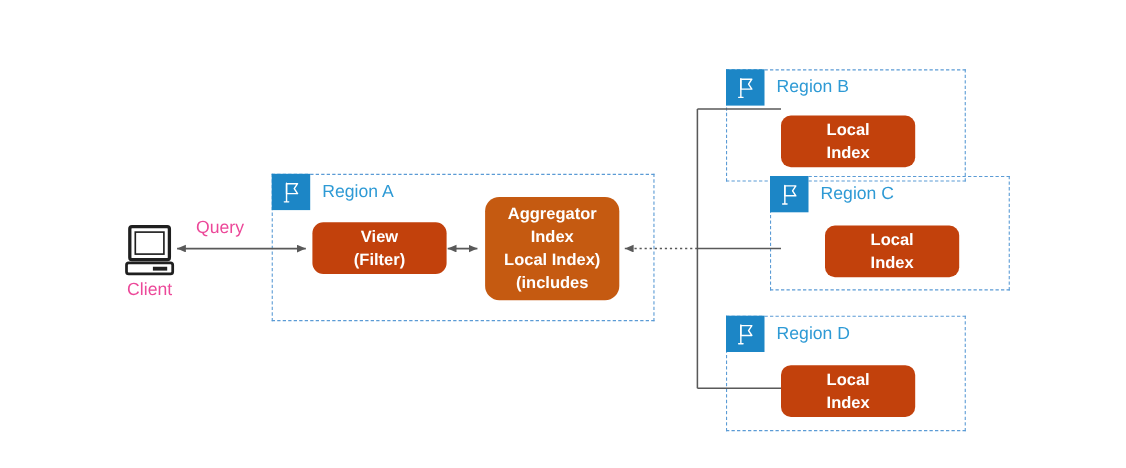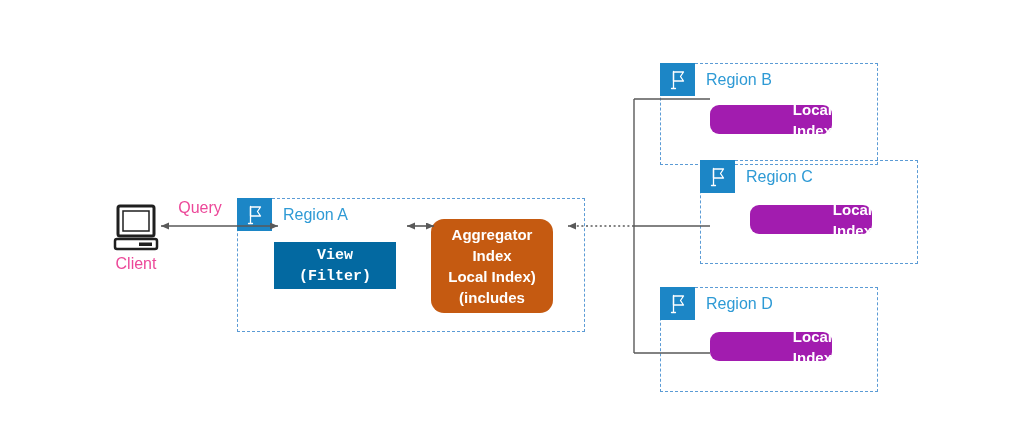--- a/index.html
+++ b/index.html
@@ -40,23 +40,23 @@
     position: absolute;
     color: #ffffff;
     font-size: 15px;
     font-weight: 700;
     text-align: center;
     display: flex;
     flex-direction: column;
     justify-content: center;
     line-height: 21px;
   }
-  .node-view       { left: 36px;  top: 43px; width: 122px; height: 47px; background: #0369a1; border-radius: 0; font-family: Liberation Mono, monospace; }
+  .node-view       { left: 36px;  top: 43px; width: 122px; height: 47px; background: #c2410c; border-radius: 10px; }
   .node-aggregator { left: 193px; top: 20px; width: 122px; height: 94px; background: #C55A11; border-radius: 13px; }
-  .node-local      { width: 122px; height: 29px; background: #a21caf; border-radius: 9px; align-items: flex-end; }
+  .node-local      { width: 122px; height: 47px; background: #c2410c; border-radius: 9px; }
 
   
   #client-label, #query-label {
     position: absolute;
     font-size: 16px;
     color: #ec4899;
     text-align: center;
     white-space: nowrap;
   }
   #client-label { left: 104px; top: 255px; width: 64px; }
@@ -77,21 +77,21 @@
   <svg class="abs" style="left:112px; top:202px;" width="48" height="50" viewBox="0 0 48 50" aria-hidden="true">
     <rect x="6" y="4" width="36" height="30" rx="2" fill="#ffffff" stroke="#1f1f1f" stroke-width="3"></rect>
     <rect x="11" y="9" width="26" height="20" fill="#ffffff" stroke="#1f1f1f" stroke-width="1.5"></rect>
     <rect x="3" y="37" width="42" height="10" rx="2" fill="#ffffff" stroke="#1f1f1f" stroke-width="2.5"></rect>
     <rect x="27" y="40.5" width="13" height="3.5" fill="#1f1f1f"></rect>
   </svg>
   <div id="client-label">Client</div>
 
   <div id="query-label">Query</div>
 
-  <div class="region" style="left:237px; top:158px; width:346px; height:132px;margin-top:40px;">
+  <div class="region" style="left:247px; top:158px; width:346px; height:132px;">
     <div class="region-flag">
       <svg width="22" height="24" viewBox="0 0 22 24" aria-hidden="true">
         <path d="M6.5 4 H16.5 L13.5 8.5 L16.5 13 H6.5 Z" fill="none" stroke="#ffffff" stroke-width="1.3" stroke-linejoin="round"></path>
         <path d="M6.5 3.5 V20.5 M4.5 20.5 H8.5" fill="none" stroke="#ffffff" stroke-width="1.3" stroke-linecap="round"></path>
       </svg>
     </div>
     <div class="region-label">Region A</div>
 
     <div class="node node-view">
       <span>View</span>

